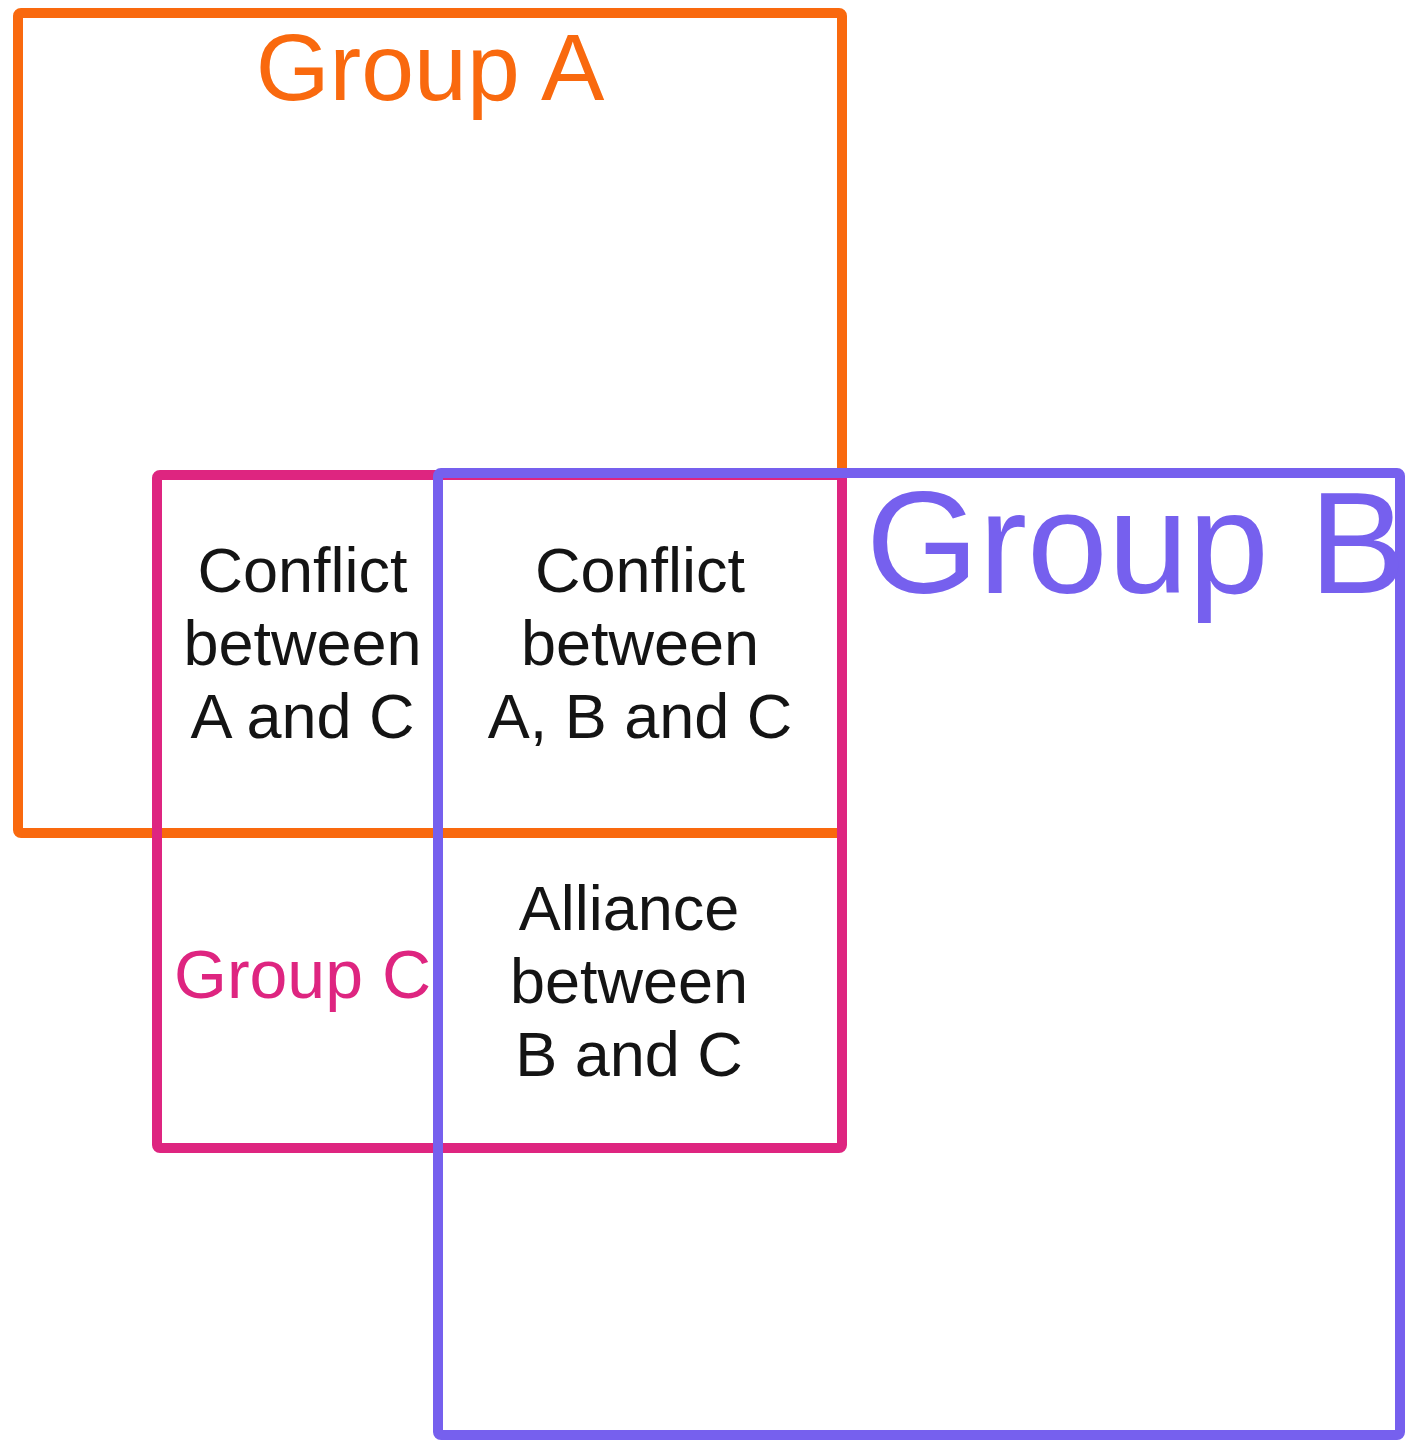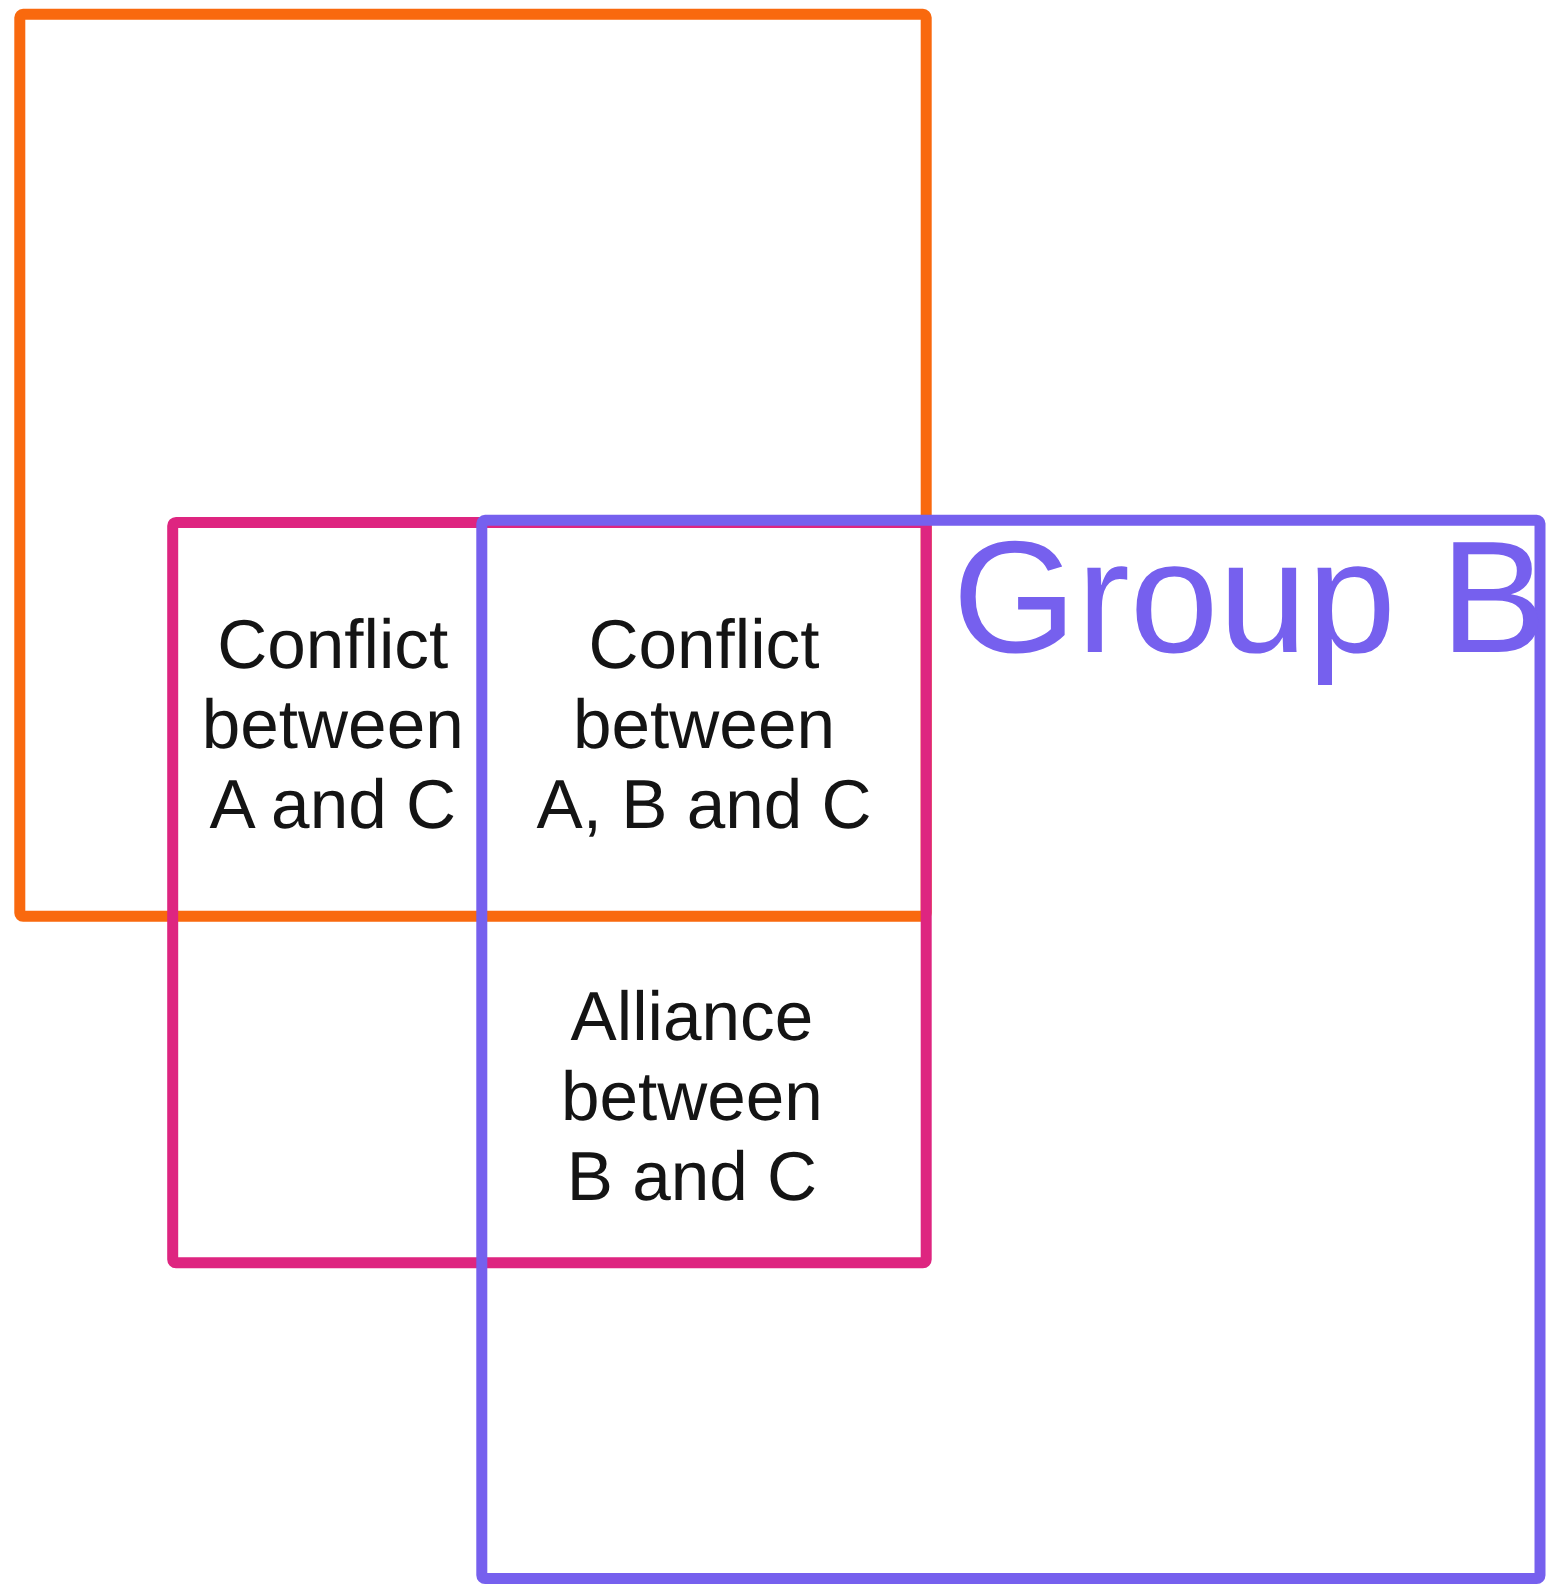--- a/index.html
+++ b/index.html
@@ -71,21 +71,20 @@
     color: var(--color-c);
   }
   .region-label {
     position: absolute;
     z-index: 5;
     color: var(--text-color, #141414);
     font-size: 63px;
     line-height: 73px;
     text-align: center;
     white-space: pre-line;
-    margin-top: 16px;
   }
   #region-ac-label {
     left: 162px; top: 534px;
     width: 281px;
   }
   #region-abc-label {
     left: 443px; top: 534px;
     width: 394px;
   }
   #region-bc-label {
@@ -97,23 +96,25 @@
 <body>
 
 <div id="canvas" style="--color-a: #F9690E; --color-b: #7660EE; --color-c: #DE2580; --text-color: #141414; --bg-color: #ffffff;">
 
   <div id="group-a-box" class="group-box"></div>
 
   <div id="group-c-box" class="group-box"></div>
 
   <div id="group-b-box" class="group-box"></div>
 
+  <div id="group-a-label" class="group-label">Group A</div>
 
   <div id="group-b-label" class="group-label">Group B</div>
 
+  <div id="group-c-label" class="group-label">Group C</div>
 
   <div id="region-ac-label" class="region-label">Conflict
 between
 A and C</div>
 
   <div id="region-abc-label" class="region-label">Conflict
 between
 A, B and C</div>
 
   <div id="region-bc-label" class="region-label">Alliance

